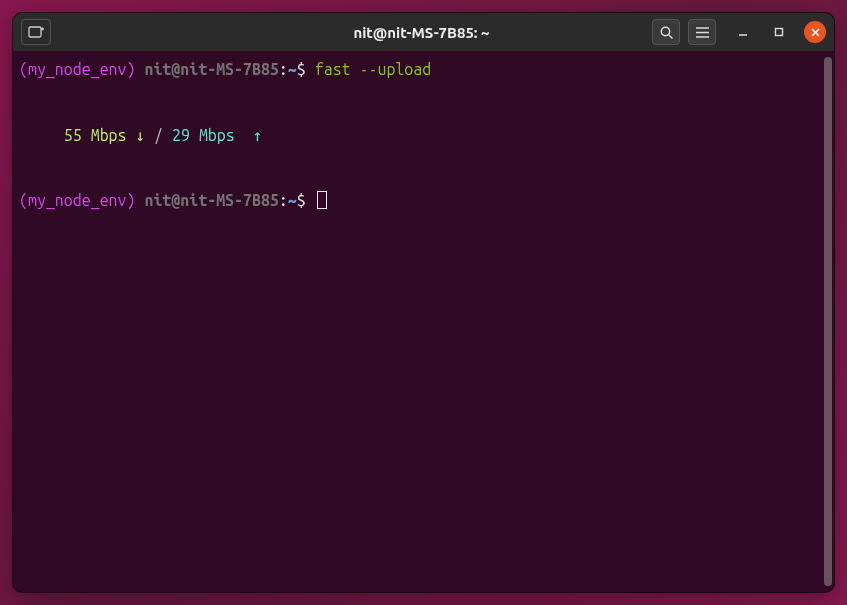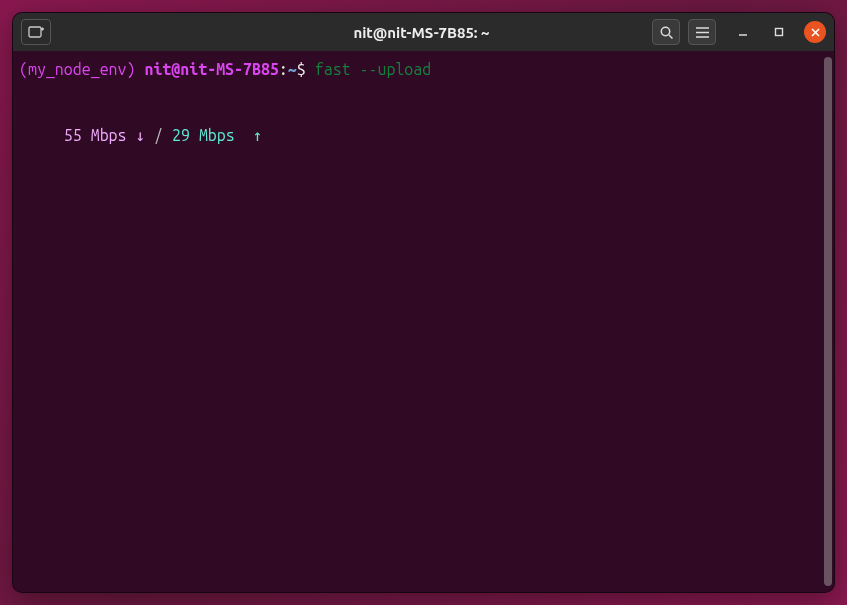--- a/index.html
+++ b/index.html
@@ -135,34 +135,34 @@
       width: 100%;
       background: #6a5361;
       border-radius: 4px;
     }
 
     .prompt-line {
       white-space: pre;
     }
 
     .env { color: #d946ef; }
-    .userhost { color: #d946ef; font-weight: bold; }
+    .userhost { color: #737373; font-weight: bold; }
     .colon { color: #eee; }
     .path { color: #729fcf; font-weight: bold; }
     .dollar { color: #eee; }
-    .cmd { color: #15803d; }
+    .cmd { color: #84cc16; }
 
     .speed-line {
       white-space: pre;
       color: #bbb;
       padding-top: 44px;
       padding-bottom: 44px;
     }
 
-    .dn { color: #f0abfc; }
+    .dn { color: #bef264; }
     .sep { color: #bbb; }
     .up { color: #5eead4; }
 
     .cursor-block {
       display: inline-block;
       width: 10px;
       height: 18px;
       border: 1px solid #eee;
       vertical-align: text-bottom;
       margin-left: 2px;
@@ -223,19 +223,20 @@
       </div>
     </div>
   </div>
 
   <div class="terminal-body">
 
     <div class="prompt-line"><span class="env">(my_node_env)</span> <span class="userhost">nit@nit-MS-7B85</span><span class="colon">:</span><span class="path">~</span><span class="dollar">$</span> <span class="cmd">fast --upload</span></div>
 
     <div class="speed-line"><span>     </span><span class="dn">55</span><span class="dn"> Mbps </span><span class="dn">↓</span><span class="sep"> / </span><span class="up">29</span><span class="up"> Mbps  </span><span class="up">↑</span></div>
 
+    <div class="prompt-line"><span class="env">(my_node_env)</span> <span class="userhost">nit@nit-MS-7B85</span><span class="colon">:</span><span class="path">~</span><span class="dollar">$</span> <span class="cursor-block"></span></div>
 
     <div class="scroll-track">
       <div class="scroll-thumb"></div>
     </div>
   </div>
 
 </div>
 
 </body></html>

